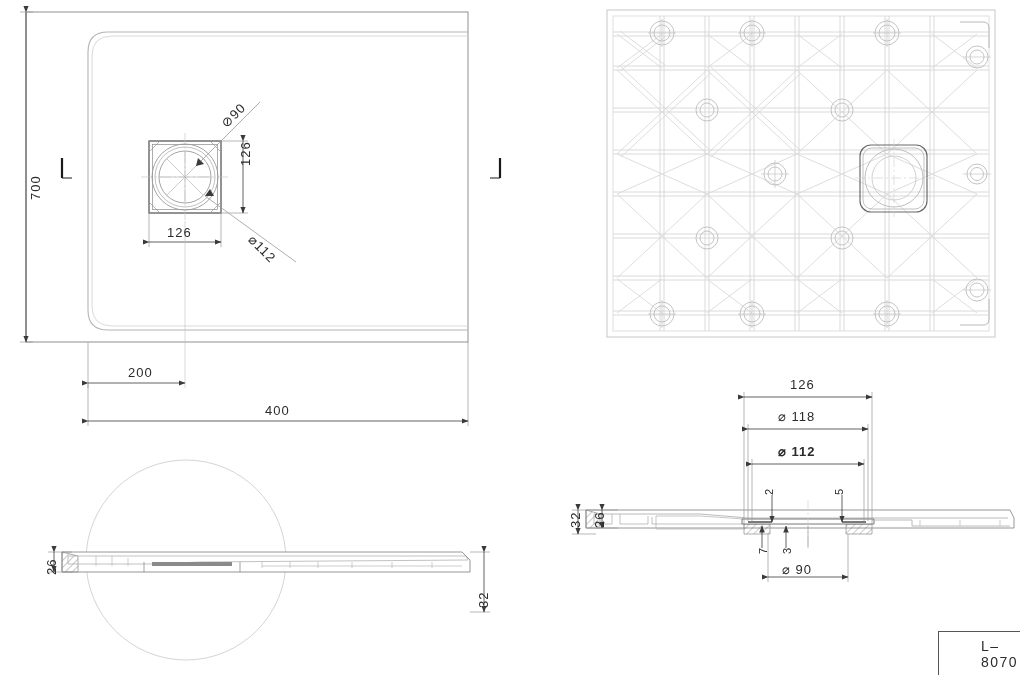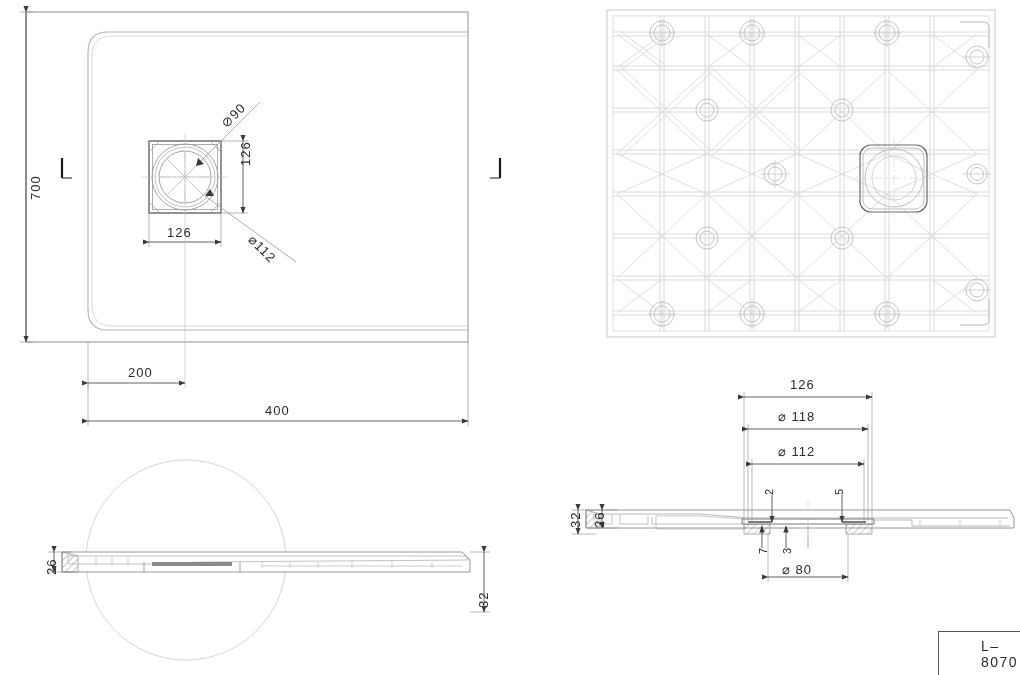--- a/index.html
+++ b/index.html
@@ -358,22 +358,22 @@
 <div class="lbl" style="left:218px;top:120px;transform:rotate(-45deg);transform-origin:left top;">⊘90</div>
 <div class="lbl" style="left:256px;top:232px;transform:rotate(45deg);transform-origin:left top;">⌀112</div>
 
 <div class="lbl rot" style="left:44px;top:575px;">26</div>
 <div class="lbl rot" style="left:476px;top:608px;">32</div>
 
 <div class="lbl rot" style="left:568px;top:528px;">32</div>
 <div class="lbl rot" style="left:592px;top:528px;">26</div>
 <div class="lbl" style="left:790px;top:377px;">126</div>
 <div class="lbl" style="left:778px;top:409px;text-align:center;">⌀ 118</div>
-<div class="lbl" style="left:778px;top:444px;">⌀ 112</div>
-<div class="lbl" style="left:782px;top:562px;">⌀ 80</div>
+<div class="lbl" style="left:778px;top:444px;font-weight:bold;">⌀ 112</div>
+<div class="lbl" style="left:782px;top:562px;">⌀ 90</div>
 <div class="lbl sm rot" style="left:763px;top:495px;">2</div>
 <div class="lbl sm rot" style="left:833px;top:495px;">5</div>
 <div class="lbl sm rot" style="left:757px;top:554px;">7</div>
 <div class="lbl sm rot" style="left:781px;top:554px;">3</div>
 
 <div class="title-box" style="left:938px;top:631px;width:82px;height:44px;">
   <span>L–8070</span>
 </div>
 
 </div>

